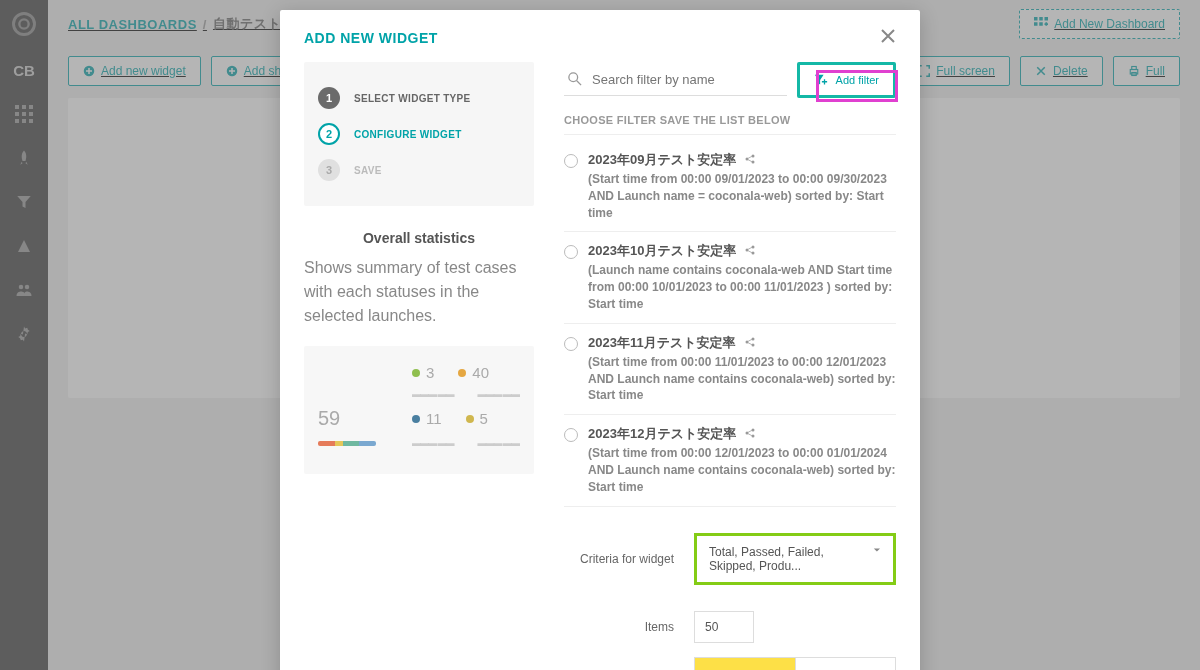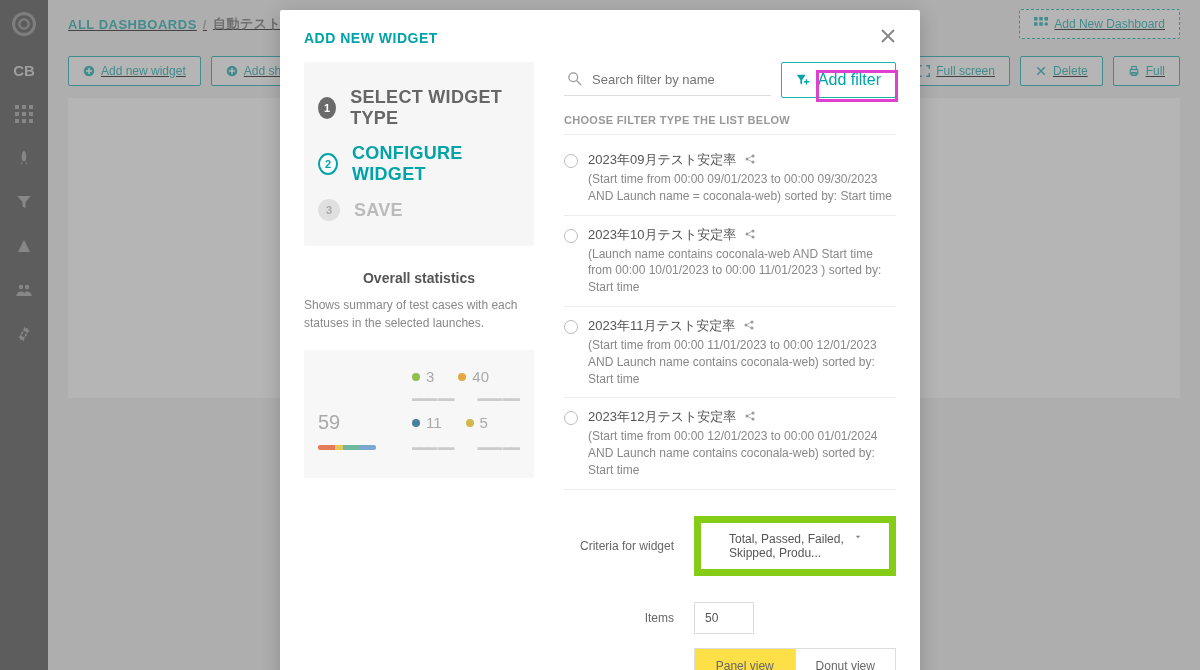--- a/index.html
+++ b/index.html
@@ -48,64 +48,64 @@
 .modal-body { display: flex; padding: 0 24px 24px 24px; gap: 30px; }
 
 
 .steps { width: 230px; }
 .step-list { background: #f6f6f6; border-radius: 2px; padding: 18px 0; }
 .step { display: flex; align-items: center; padding: 7px 14px; gap: 14px; }
 .step-num { width: 22px; height: 22px; border-radius: 50%; display: flex; align-items: center; justify-content: center; font-size: 11px; font-weight: bold; }
 .step.done .step-num { background: #6b6b6b; color: white; }
 .step.active .step-num { background: white; color: #00a3a8; border: 2px solid #00a3a8; }
 .step.pending .step-num { background: #e0e0e0; color: #aaa; }
-.step-label { font-size: 18px; font-weight: 700; letter-spacing: 0.3px; }
+.step-label { font-size: 10px; font-weight: 700; letter-spacing: 0.3px; }
 .step.done .step-label { color: #666; }
 .step.active .step-label { color: #00a3a8; }
 .step.pending .step-label { color: #bbb; }
 
 .widget-preview { margin-top: 24px; text-align: center; }
 .widget-preview-title { font-weight: 600; color: #555; font-size: 14px; margin-bottom: 10px; }
-.widget-preview-desc { font-size: 12px; color: #888; line-height: 1.5; margin-bottom: 18px; text-align: left; }
+.widget-preview-desc { font-size: 16px; color: #888; line-height: 1.5; margin-bottom: 18px; text-align: left; }
 .stats-card { background: #f7f7f7; padding: 18px 14px; border-radius: 2px; text-align: left; }
 .stats-row { display: flex; align-items: center; gap: 24px; margin-bottom: 8px; }
 .stats-big { font-size: 20px; color: #aaa; flex: 0 0 50px; }
 .stats-small { font-size: 15px; color: #aaa; display: flex; align-items: center; gap: 6px; }
 .dot { width: 8px; height: 8px; border-radius: 50%; display: inline-block; }
 .bars { font-size: 9px; color: #ccc; letter-spacing: -1px; }
 .mini-bar { display: flex; height: 5px; width: 58px; border-radius: 2px; overflow: hidden; }
 .mini-bar span { display: block; height: 100%; }
 
 
 .right-panel { flex: 1; }
 .search-row { display: flex; align-items: center; gap: 10px; margin-bottom: 16px; }
 .search-box { flex: 1; position: relative; }
 .search-box input { width: 100%; border: none; border-bottom: 1px solid #ddd; padding: 8px 8px 8px 28px; font-size: 13px; outline: none; color: #555; }
 .search-box svg { position: absolute; left: 4px; top: 8px; width: 14px; height: 14px; fill: #999; }
-.add-filter-btn { border: 1px solid #14b8a6; color: #00a3a8; background: white; padding: 8px 14px; font-size: 16px; cursor: pointer; display: flex; align-items: center; gap: 8px; border-radius: 2px; }
+.add-filter-btn { border: 3px solid #14b8a6; color: #00a3a8; background: white; padding: 8px 14px; font-size: 11px; cursor: pointer; display: flex; align-items: center; gap: 8px; border-radius: 2px; }
 .add-filter-btn svg { width: 14px; height: 14px; fill: #00a3a8; }
 .highlight { position: absolute; border: 3px solid #e040d0; pointer-events: none; }
 .highlight-add-filter { top: 70px; left: 816px; width: 82px; height: 32px; }
 
 .section-label { font-size: 11px; font-weight: 700; color: #999; letter-spacing: 0.3px; margin-bottom: 6px; padding-bottom: 8px; border-bottom: 1px solid #eee; }
 
 .filter-list { }
-.filter-item { display: flex; gap: 10px; padding: 10px 0; border-bottom: 1px solid #eee; align-items: flex-start; }
+.filter-item { display: flex; gap: 10px; padding: 10px 0; border-bottom: 1px solid #eee; align-items: flex-start; font-weight: bold; }
 .filter-radio { margin-top: 3px; width: 14px; height: 14px; flex-shrink: 0; }
 .filter-radio-circle { width: 14px; height: 14px; border: 1px solid #bbb; border-radius: 50%; display: block; }
 .filter-content { flex: 1; }
 .filter-name-row { display: flex; align-items: center; gap: 8px; }
 .filter-name { font-size: 13px; color: #555; }
 .share-icon svg { width: 12px; height: 12px; fill: #999; }
 .filter-desc { font-size: 12px; color: #888; line-height: 1.4; margin-top: 2px; }
 
 .form-row { display: flex; align-items: center; margin-top: 26px; gap: 20px; }
 .form-label { font-size: 12px; color: #666; width: 110px; text-align: right; }
 .form-control { flex: 1; }
-.select-box { border: 7px solid #84cc16; padding: 9px 28px; font-size: 12px; color: #555; display: flex; justify-content: space-between; align-items: flex-start; cursor: pointer; background: white; }
+.select-box { border: 3px solid #84cc16; padding: 9px 12px; font-size: 12px; color: #555; display: flex; justify-content: space-between; align-items: flex-start; cursor: pointer; background: white; }
 .select-box svg { width: 10px; height: 10px; fill: #888; }
 .num-input { border: 1px solid #ddd; padding: 8px 10px; font-size: 12px; width: 60px; color: #555; }
 
 .toggle-group { display: flex; margin-top: 14px; margin-left: 130px; }
 .toggle-btn { flex: 1; border: 1px solid #ddd; padding: 10px; font-size: 12px; color: #666; text-align: center; cursor: pointer; background: white; }
 .toggle-btn.active { background: #fde047; }
 .toggle-btn:first-child { border-right: none; }
 </style>
 </head>
 <body>
@@ -308,21 +308,21 @@
           </div>
           <button class="add-filter-btn">
             <svg viewBox="0 0 16 16">
                 <path d="M1 2 L11 2 L7 8 L7 13 L5 12 L5 8 Z"></path>
                 <path d="M12 7v6M9 10h6" stroke="#00a3a8" stroke-width="1.5" fill="none"></path>
               </svg>
             <span>Add filter</span>
           </button>
         </div>
 
-        <div class="section-label">CHOOSE FILTER TYPE THE LIST BELOW</div>
+        <div class="section-label">CHOOSE FILTER SAVE THE LIST BELOW</div>
 
         <div class="filter-list">
           <div class="filter-item">
             <span class="filter-radio">
                 <span class="filter-radio-circle"></span>
               </span>
             <div class="filter-content">
               <div class="filter-name-row">
                 <span class="filter-name">2023年09月テスト安定率</span>
                 <span class="share-icon"><svg viewBox="0 0 16 16">

